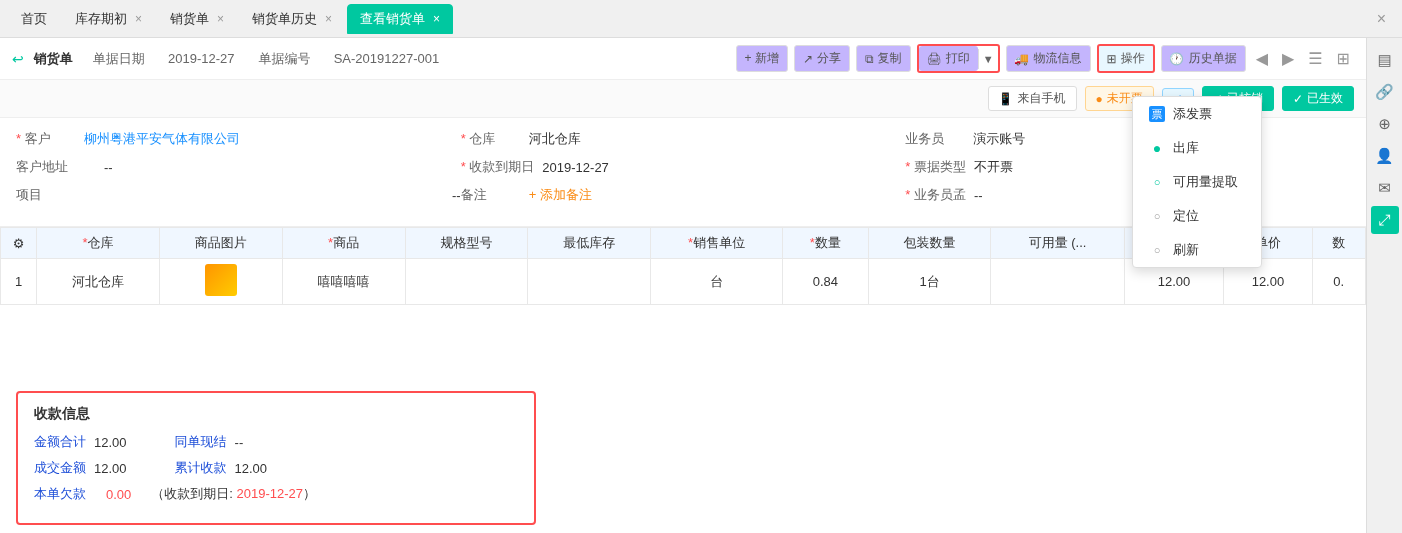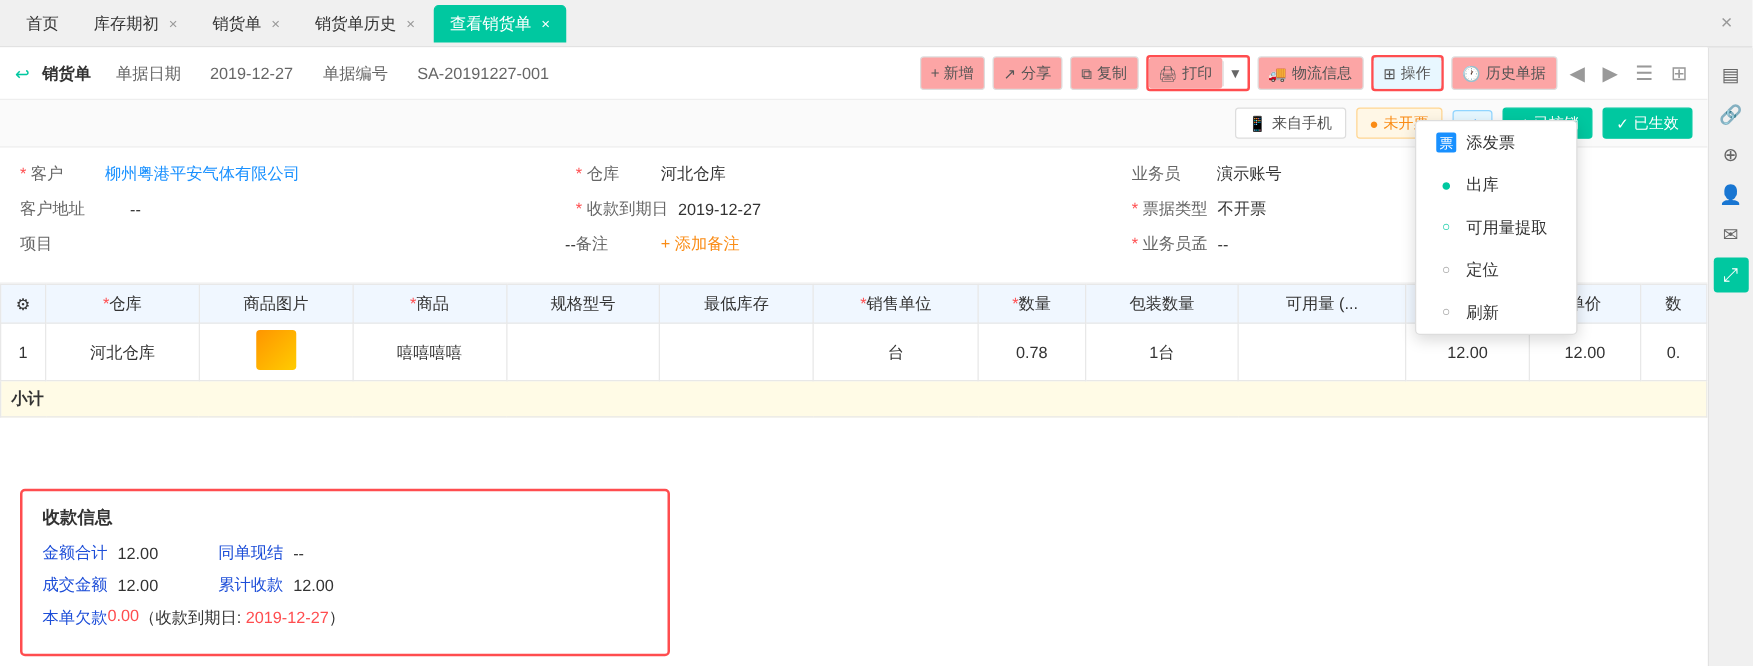--- a/index.html
+++ b/index.html
@@ -28,21 +28,21 @@
       display: flex; align-items: center; padding: 6px 12px; border-bottom: 1px solid #eee;
       gap: 8px; background: #fff; flex-shrink: 0;
     }
     .doc-icon { color: #00c8a0; font-size: 14px; margin-right: 2px; }
     .doc-title { font-weight: bold; color: #333; margin-right: 12px; }
     .doc-meta { color: #666; font-size: 13px; }
     .doc-meta span { margin-right: 16px; }
     .toolbar-right { margin-left: auto; display: flex; align-items: center; gap: 6px; }
     .toolbar-btn {
       display: flex; align-items: center; gap: 4px; padding: 4px 8px; border: 1px solid #ddd;
-      border-radius: 3px; cursor: pointer; font-size: 12px; background: #fca5a5; color: #555;
+      border-radius: 3px; cursor: pointer; font-size: 12px; background: #c4b5fd; color: #555;
     }
 
     
     .sub-toolbar {
       display: flex; align-items: center; padding: 6px 12px; border-bottom: 1px solid #eee;
       gap: 8px; background: #fafafa; flex-shrink: 0; justify-content: flex-end;
     }
     .sub-btn {
       display: flex; align-items: center; gap: 4px; padding: 3px 10px; border: 1px solid #ddd;
       border-radius: 3px; cursor: pointer; font-size: 12px; background: #fff; color: #555;
@@ -286,30 +286,27 @@
           <tr>
             <td>1</td>
             <td>河北仓库</td>
             <td>
               <div class="product-img"></div>
             </td>
             <td>嘻嘻嘻嘻</td>
             <td></td>
             <td></td>
             <td>台</td>
-            <td>0.78</td>
+            <td>0.84</td>
             <td>1台</td>
             <td></td>
             <td>12.00</td>
             <td>12.00</td>
             <td>0.</td>
           </tr>
-          <tr class="subtotal">
-            <td colspan="13" style="text-align:left; padding-left:8px;">小计</td>
-          </tr>
         </tbody>
       </table>
     </div>
 
     <div class="bottom-container">
       <div class="bottom-section-title">收款信息</div>
       <div class="bottom-row">
         <div class="bottom-field">
           <span class="bottom-label">金额合计</span>
           <span class="bottom-value">12.00</span>
@@ -324,21 +321,21 @@
           <span class="bottom-label">成交金额</span>
           <span class="bottom-value">12.00</span>
         </div>
         <div class="bottom-field">
           <span class="bottom-label">累计收款</span>
           <span class="bottom-value">12.00</span>
         </div>
       </div>
       <div class="bottom-row">
         <div class="bottom-field" style="align-items:flex-start; flex-direction:column; gap:2px;">
-          <div style="display:flex; gap:0; align-items:flex-start;">
+          <div style="display:flex; gap:20px; align-items:center;">
             <span class="bottom-label">本单欠款</span>
             <span class="bottom-value red">0.00</span>
             <span class="bottom-value">（<span>收款到期日</span>: <span class="bottom-value red">2019-12-27</span>）</span>
           </div>
         </div>
       </div>
     </div>
 
   </div>
 

